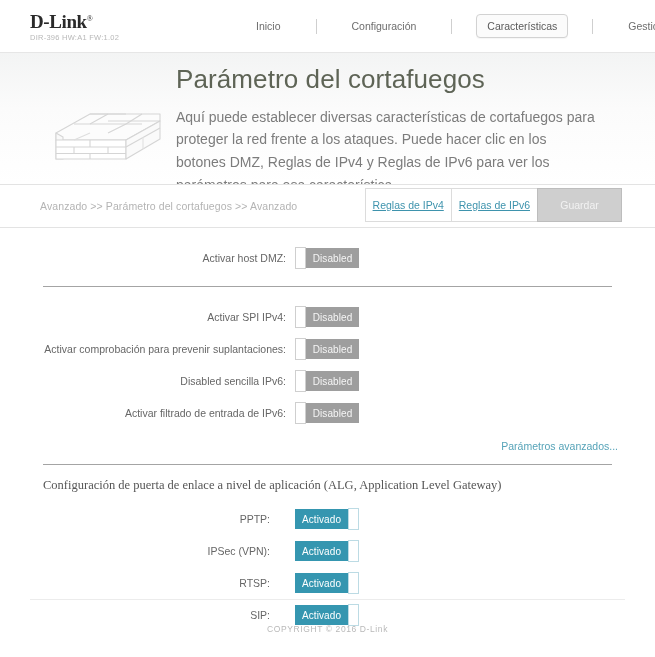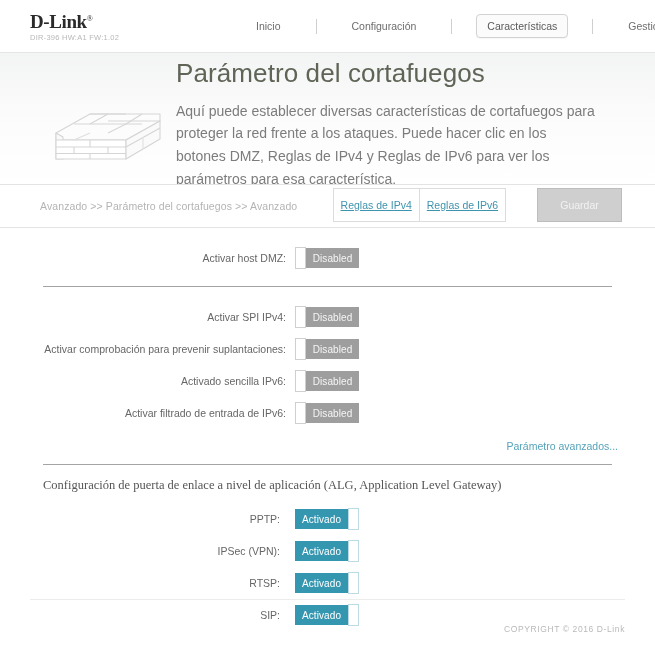--- a/index.html
+++ b/index.html
@@ -104,21 +104,21 @@
     position: absolute;
     left: 30px;
     top: 28px;
     width: 140px;
     height: 85px;
   }
 
   .hero-text {
     position: absolute;
     left: 176px;
-    top: 4px;
+    top: 10px;
     width: 440px;
   }
 
   .hero-title {
     font-size: 26px;
     font-weight: normal;
     color: #5e6456;
     letter-spacing: 0.1px;
     line-height: 1.25;
   }
@@ -178,21 +178,20 @@
     min-width: 85px;
     padding: 0 12px;
     border: 1px solid #bdbdbd;
     background: #cfcfcf;
     display: flex;
     align-items: center;
     justify-content: center;
     font-size: 10.5px;
     color: #f2f2f2;
     cursor: default;
-    margin-left: 32px;
   }
 
   
   .content { padding: 0 33px; }
 
   .rowgroup { padding-top: 14px; }
 
   .frow {
     display: flex;
     align-items: center;
@@ -276,39 +275,39 @@
     color: #555555;
     padding: 13px 0 2px 10px;
     font-weight: normal;
   }
 
   .alg-rows { padding-top: 8px; }
 
   .alg-label {
     width: 262px;
     text-align: right;
-    padding-right: 15px;
+    padding-right: 25px;
     font-size: 10.5px;
     color: #666666;
     white-space: nowrap;
   }
 
   .alg-row { height: 32px; display: flex; align-items: center; }
 
   
   .footer {
     position: absolute;
     left: 0; right: 0;
     bottom: 0;
     height: 58px;
     border-top: 1px solid #ececec;
     margin: 0 30px;
     display: flex;
     align-items: center;
-    justify-content: flex-end;
+    justify-content: center;
   }
   .copyright {
     font-size: 8.5px;
     color: #b9b9b9;
     letter-spacing: 0.6px;
   }
 </style>
 </head>
 <body>
 
@@ -404,37 +403,37 @@
 
       <div class="frow">
         <div class="flabel">Activar comprobación para prevenir suplantaciones:</div>
         <div class="toggle off">
           <div class="knob"></div>
           <div class="fill">Disabled</div>
         </div>
       </div>
 
       <div class="frow">
-        <div class="flabel">Activado sencilla IPv6:</div>
+        <div class="flabel">Disabled sencilla IPv6:</div>
         <div class="toggle off">
           <div class="knob"></div>
           <div class="fill">Disabled</div>
         </div>
       </div>
 
       <div class="frow">
         <div class="flabel">Activar filtrado de entrada de IPv6:</div>
         <div class="toggle off">
           <div class="knob"></div>
           <div class="fill">Disabled</div>
         </div>
       </div>
 
       <div class="advlink-row">
-        <span class="advlink">Parámetro avanzados...</span>
+        <span class="advlink">Parámetros avanzados...</span>
       </div>
     </div>
 
     <div class="divider"></div>
 
     <div>
       <div class="alg-title">Configuración de puerta de enlace a nivel de aplicación (ALG, Application Level Gateway)</div>
 
       <div class="alg-rows">
 

